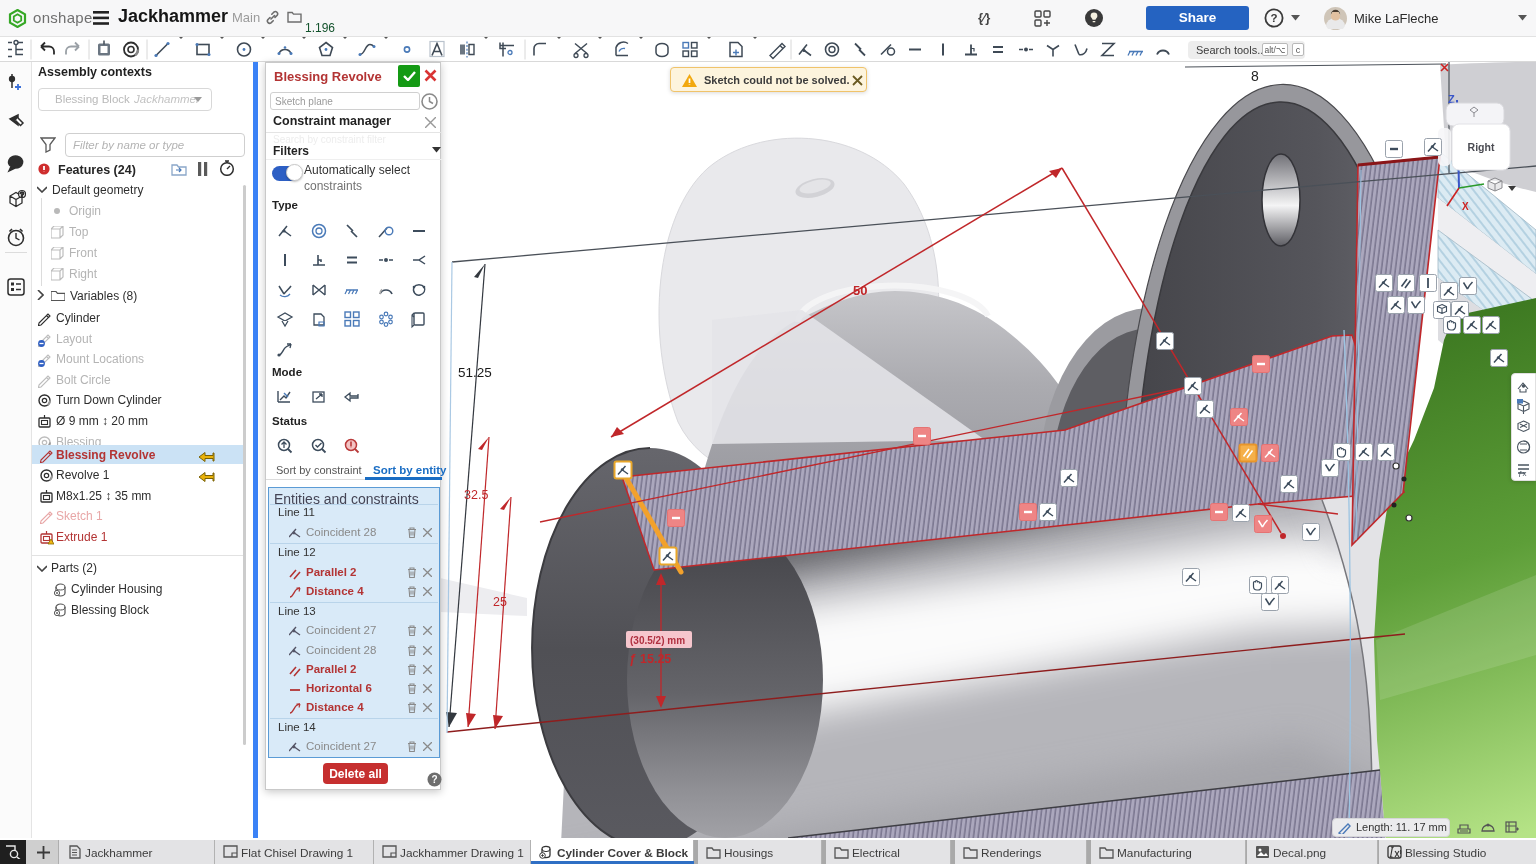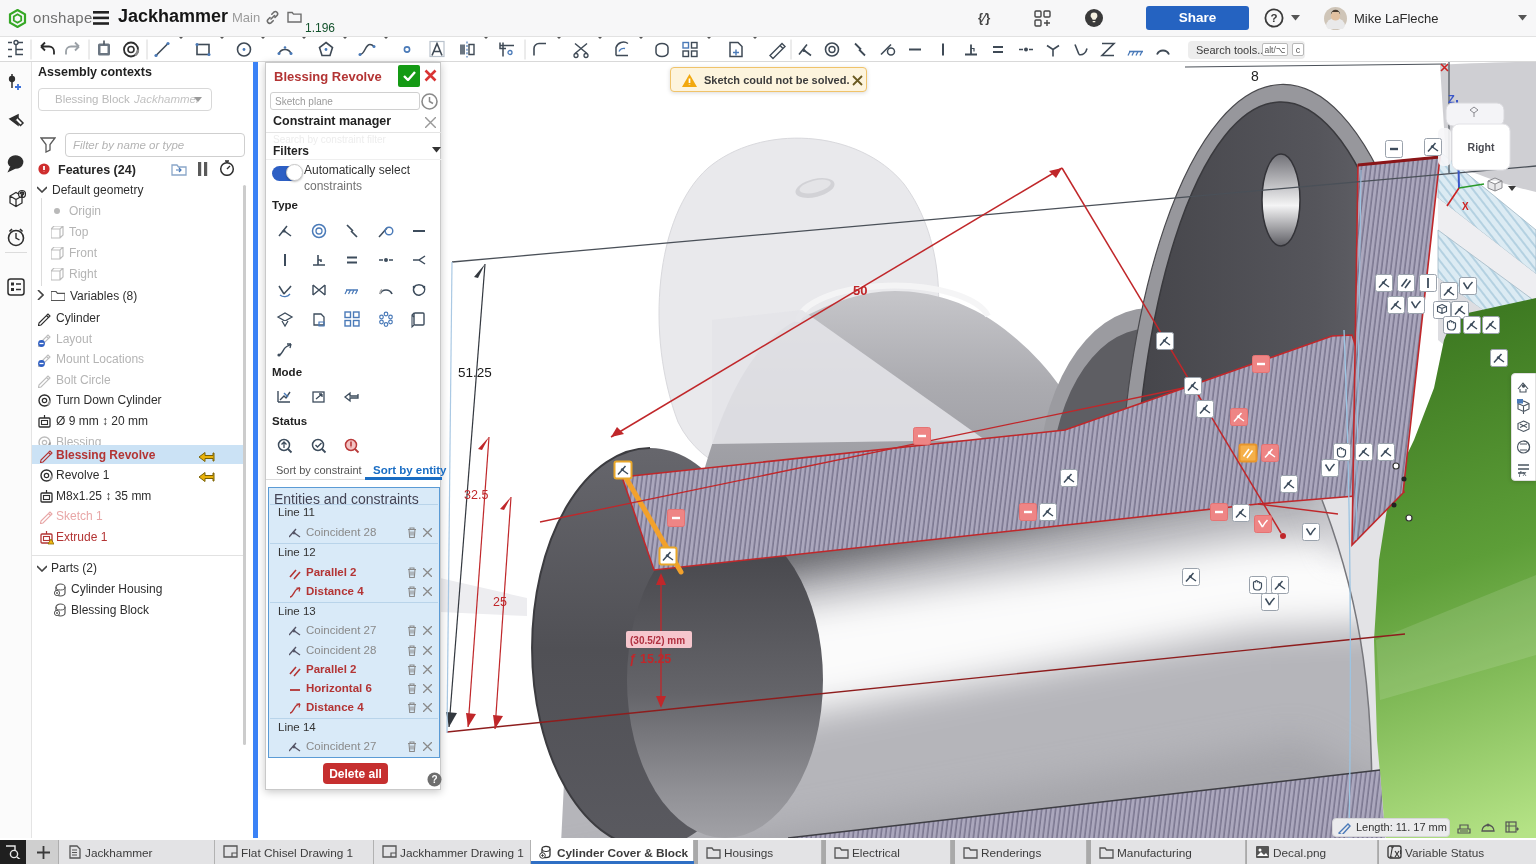--- a/index.html
+++ b/index.html
@@ -1132,15 +1132,15 @@
         <path d="M2 11 l4-4 3 3 2-2 2 3 Z" fill="#fff"></path>
       </svg>
     <div class="t" style="left:1273px;top:6px;font-size:11.8px;color:#3c3c3c;font-weight:normal">Decal.png</div>
     <div class="abs" style="left:1379px;top:0;width:158px;height:24px;background:#e3e3e5;border-right:1px solid #b2b2b2"></div>
     <svg class="abs" style="left:1387px;top:5px" width="15" height="15">
         <rect x="1" y="1" width="13" height="12" rx="2" fill="none" stroke="#333" stroke-width="1.3"></rect>
         <path d="M4 2 h3 M5.5 2 C4.5 6 4.5 8 3.5 12 M2.5 12 h3" stroke="#333" stroke-width="1.1" fill="none"></path>
         <path d="M8 6 l4 6 M12 6 l-4 6" stroke="#333" stroke-width="1.1"></path>
         <path d="M13.5 5 a7 7 0 0 1 0 4" stroke="#333" stroke-width="1" fill="none"></path>
       </svg>
-    <div class="t" style="left:1405px;top:6px;font-size:11.8px;color:#3c3c3c;font-weight:normal">Variable Status</div>
+    <div class="t" style="left:1405px;top:6px;font-size:11.8px;color:#3c3c3c;font-weight:normal">Blessing Studio</div>
   </div>
 </div>
 
 </body></html>

